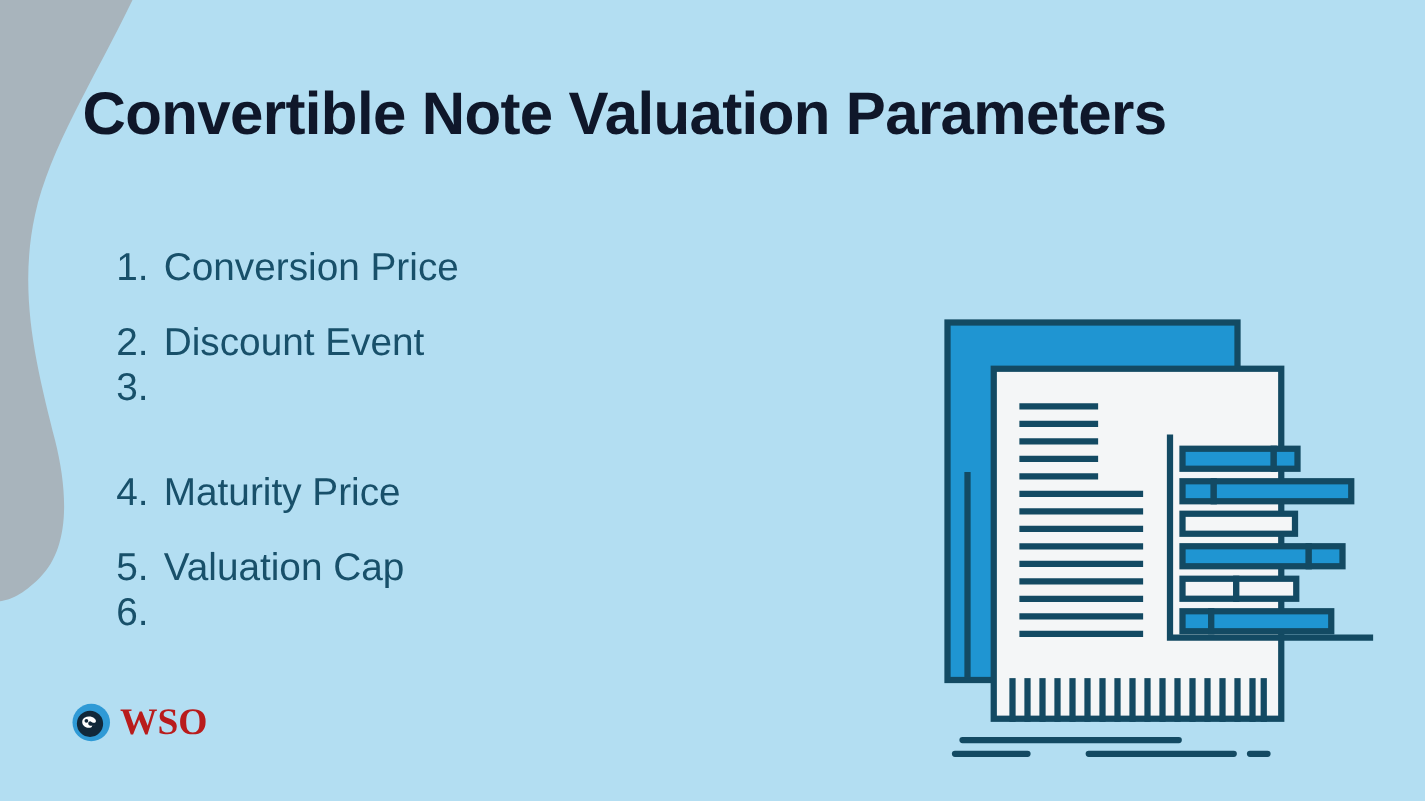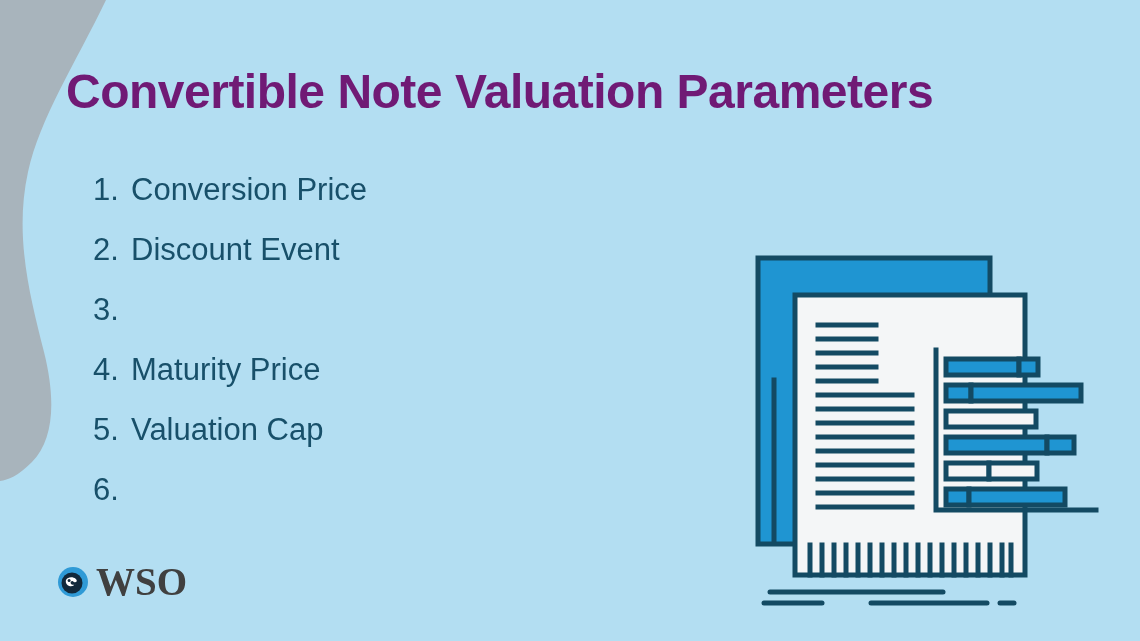--- a/index.html
+++ b/index.html
@@ -22,44 +22,44 @@
   }
 
   
   .list{position:absolute;left:93px;top:172px;width:520px;}
   .li{
     display:flex;align-items:baseline;
     height:60px;
     font-size:31px;color:#18506a;font-weight:normal;
   }
   .li .num{width:38px;flex:0 0 38px;}
-  .li .lbl{white-space:nowrap;}
+  .li .lbl{white-space:nowrap;margin-top:24px;}
 
   
   .logo{position:absolute;left:57px;top:562px;display:flex;align-items:center;gap:7px;}
   .logo-mark{width:32px;height:32px;flex:0 0 32px;}
   .logo-text{
     font-family:"Liberation Serif","DejaVu Serif",serif;
-    font-weight:bold;font-size:39px;color:#404040;letter-spacing:0px;line-height:1;
+    font-weight:bold;font-size:30px;color:#b91c1c;letter-spacing:0px;line-height:1;
   }
 
   
   .illo{position:absolute;left:740px;top:240px;width:400px;height:400px;}
 </style>
 </head>
 <body style="background: rgb(179, 222, 242);">
 
 <div id="slide">
 
   <svg class="wave" viewBox="0 0 200 641" preserveAspectRatio="none">
     <path id="wavePath" d="M0,0 L106,0 C74,66 40,118 28,172 C14,236 30,296 44,352
              C56,400 54,440 32,462 C18,476 8,480 0,481 Z" fill="#a8b4bc"></path>
   </svg>
 
-  <div class="title" style="color: #701a75;">Convertible Note Valuation Parameters</div>
+  <div class="title" style="color: #0f172a;">Convertible Note Valuation Parameters</div>
 
   <div class="list">
     <div class="li">
       <span class="num">1.</span>
       <span class="lbl">Conversion Price</span>
     </div>
     <div class="li">
       <span class="num">2.</span>
       <span class="lbl">Discount Event</span>
     </div>

